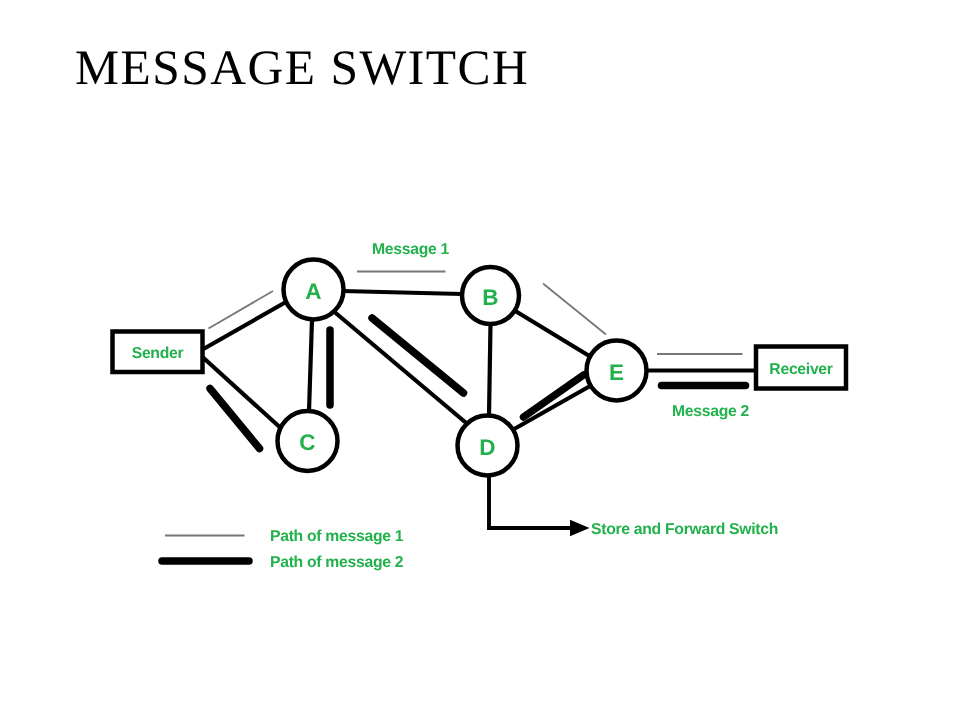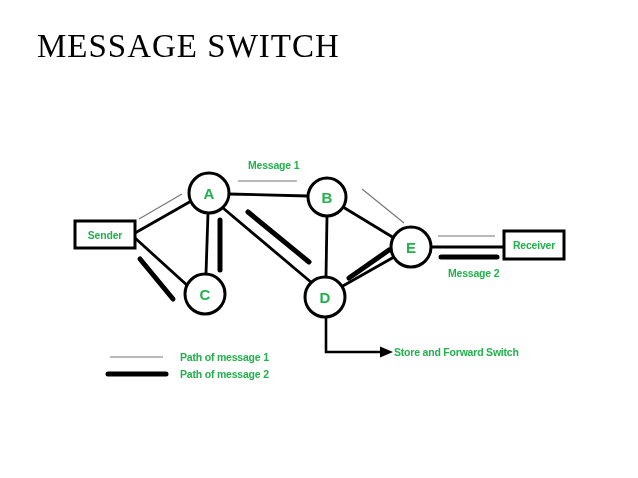--- a/index.html
+++ b/index.html
@@ -6,21 +6,21 @@
   .stage {
     position: relative;
     width: 638px;
     height: 478px;
     background: #ffffff;
     overflow: hidden;
     font-family: "Liberation Sans", sans-serif;
   }
   .title {
     position: absolute;
-    left: 37px;
+    left: 50px;
     top: 28px;
     font-family: "Liberation Serif", "DejaVu Serif", serif;
     font-size: 33px;
     font-weight: 400;
     color: #000;
     letter-spacing: 1px;
     white-space: nowrap;
   }
   svg.diagram { position: absolute; left: 0; top: 0; }
   .node-letter {

